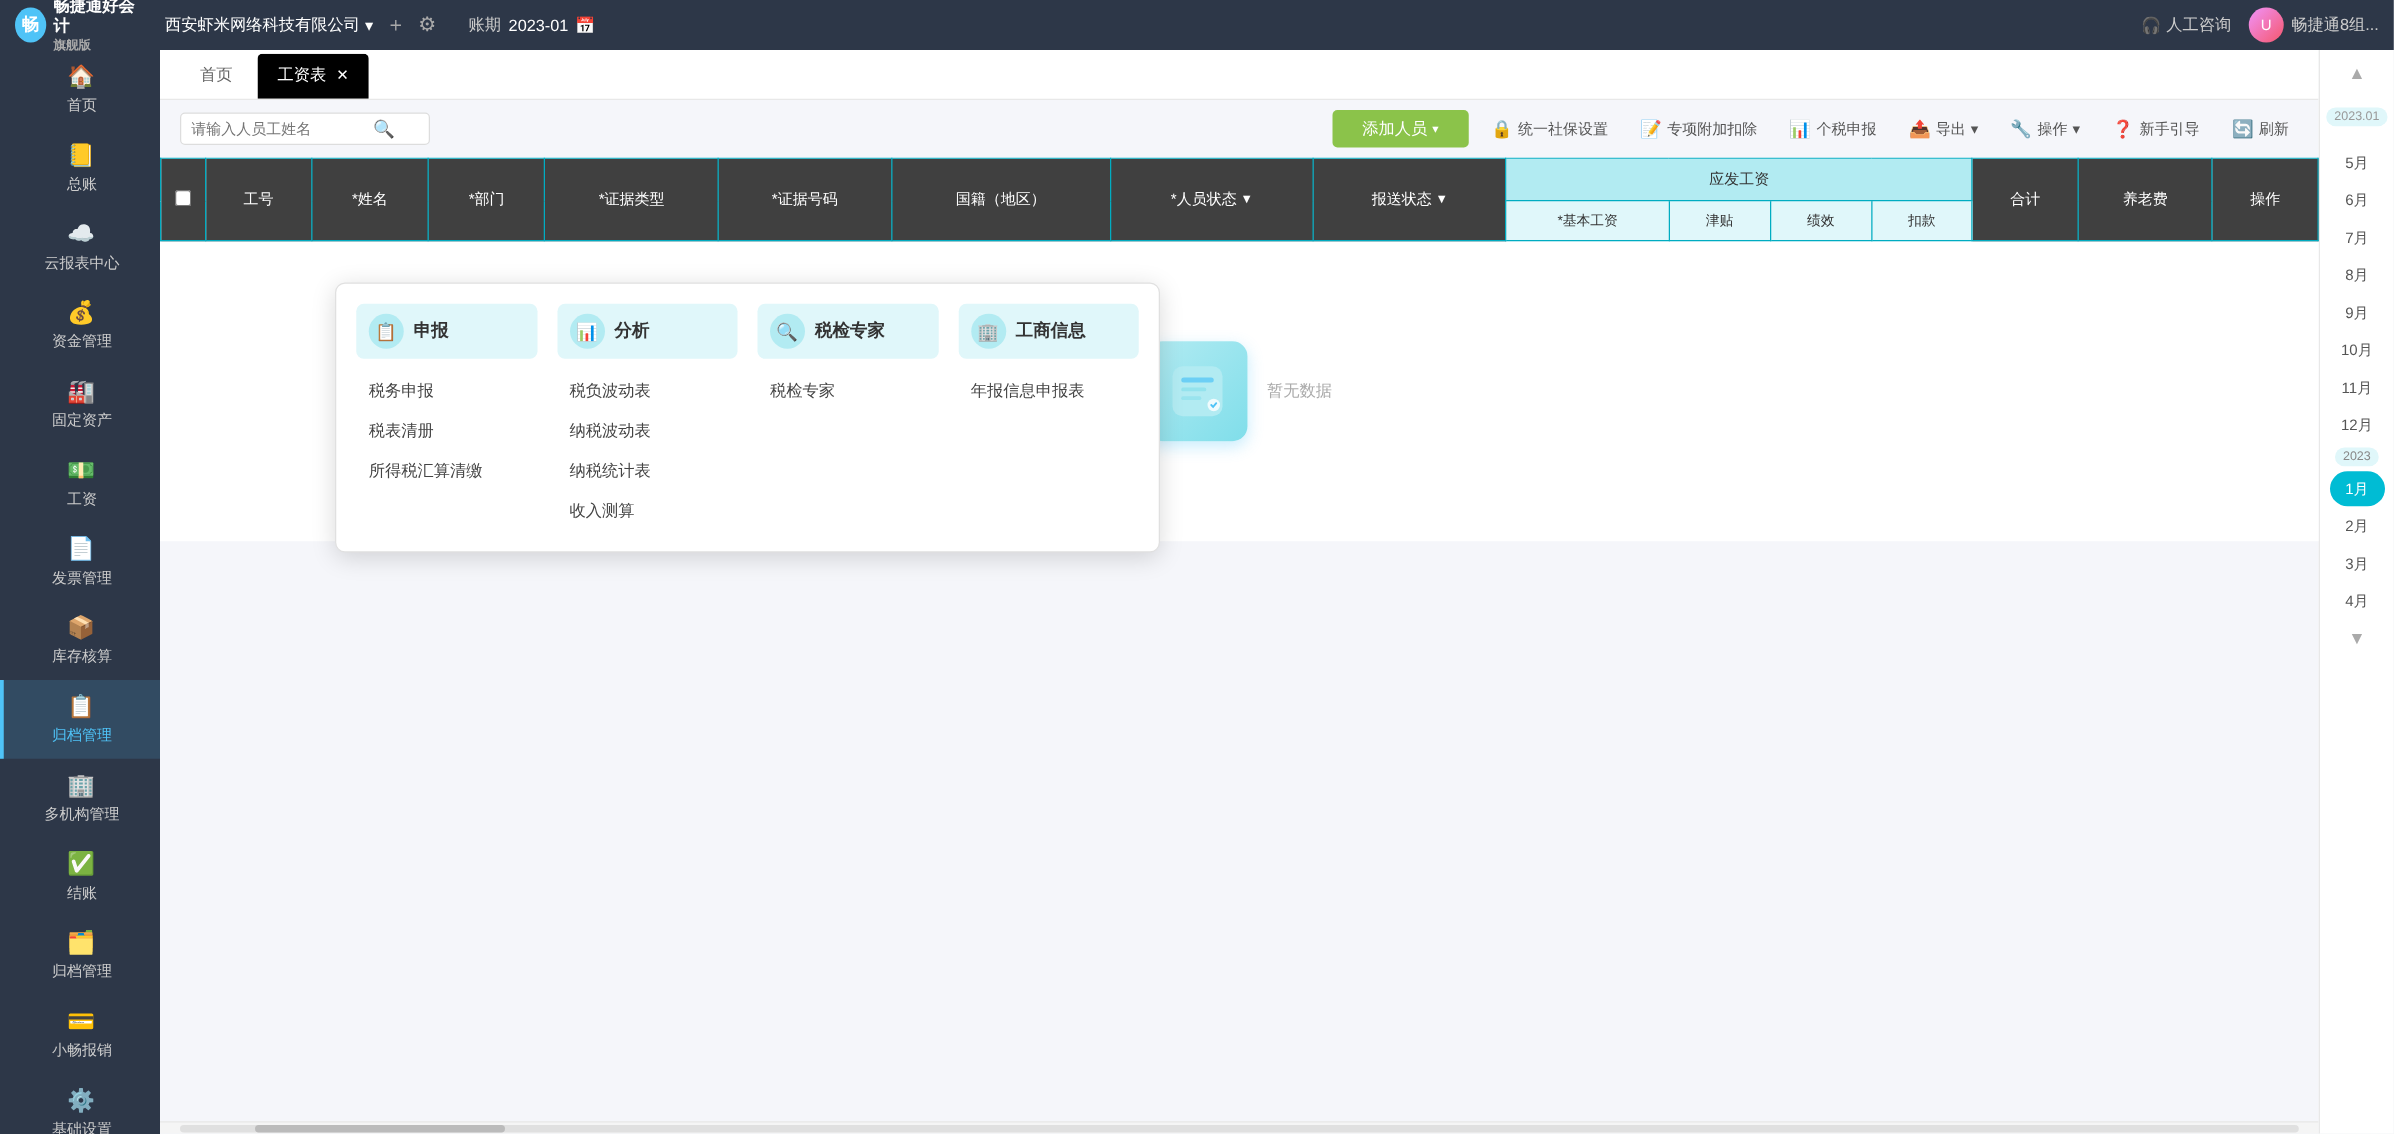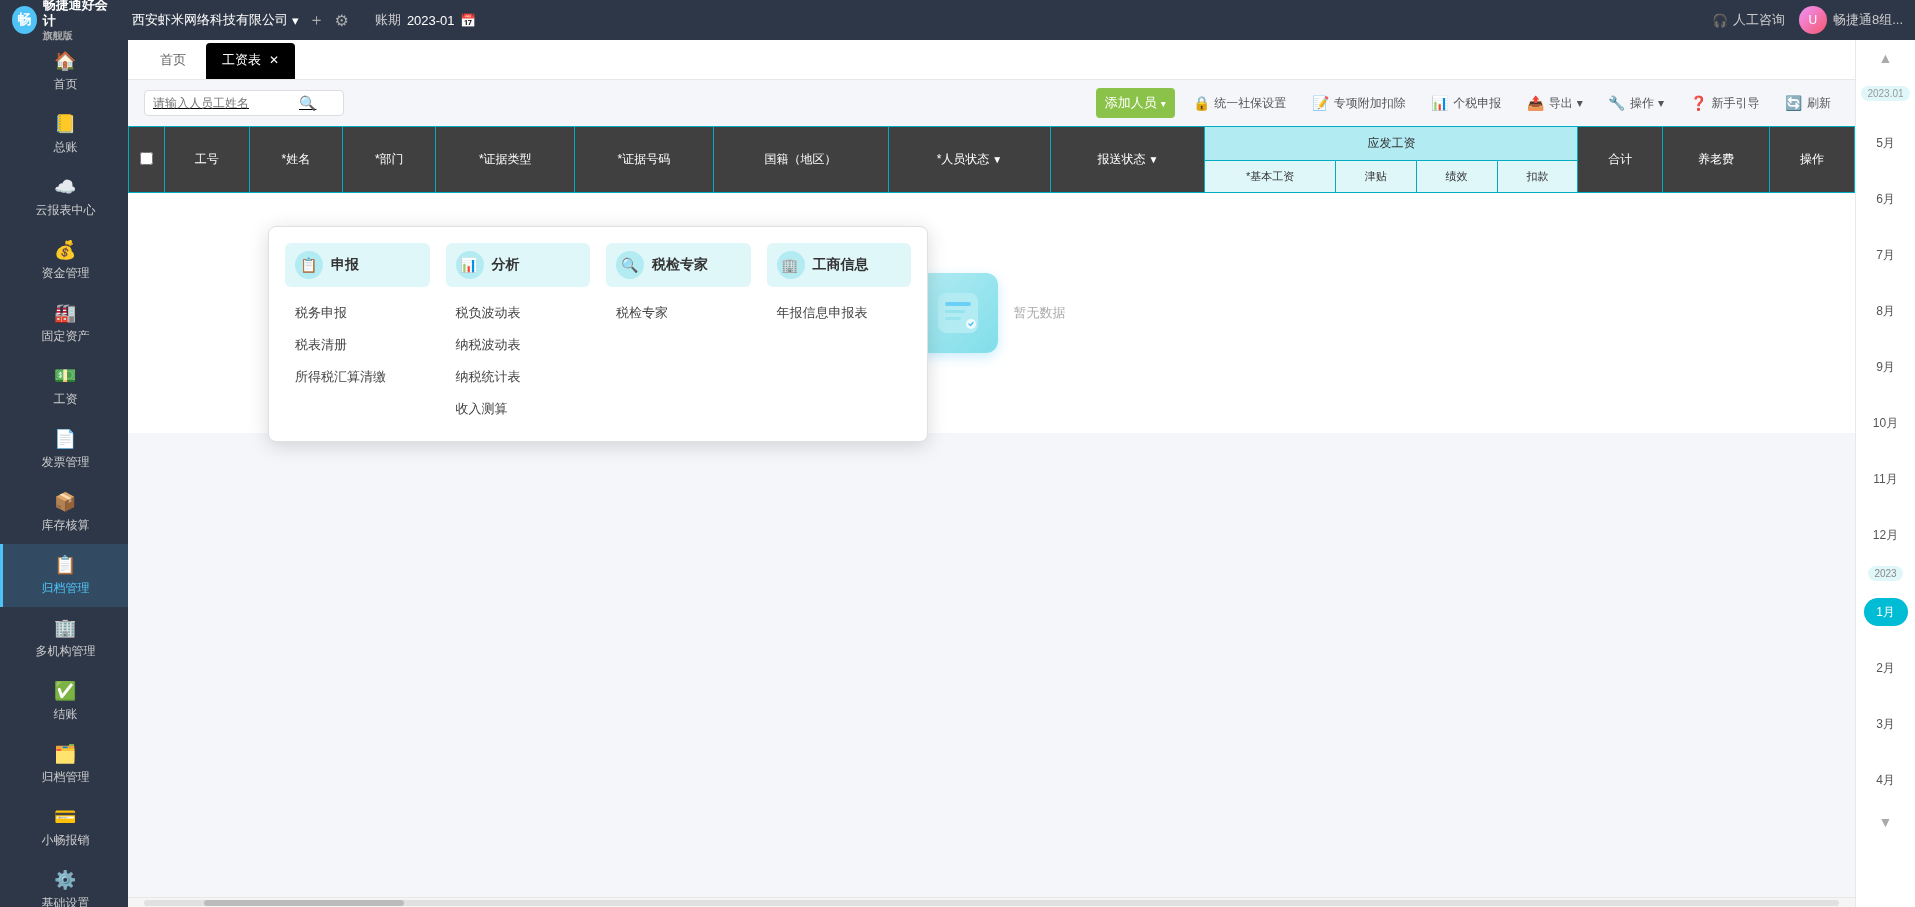--- a/index.html
+++ b/index.html
@@ -134,30 +134,30 @@
       display: flex;
       align-items: center;
       padding: 8px 16px;
       background: #f5f6fa;
       gap: 10px;
       flex-shrink: 0;
     }
     .search-input-wrap {
       display: flex; align-items: center;
       background: #fff; border: 1px solid #ddd; border-radius: 4px;
-      padding: 4px 8px; gap: 6px; width: 200px; text-decoration: underline;
+      padding: 4px 8px; gap: 6px; width: 200px;
     }
     .search-input-wrap input {
       border: none; outline: none; font-size: 12px; color: #666; background: transparent; width: 140px;
     }
     .search-icon-btn { color: #999; cursor: pointer; font-size: 14px; }
 
     .btn-add {
       background: #8bc34a; color: #fff; border: none;
-      border-radius: 4px; padding: 6px 9px; font-size: 13px;
+      border-radius: 4px; padding: 6px 24px; font-size: 13px;
       cursor: pointer; display: flex; align-items: center; gap: 4px;
       margin-left: auto;
     }
     .btn-add .chevron { font-size: 10px; }
 
     .toolbar-actions { display: flex; align-items: center; gap: 10px; margin-left: 0; }
     .toolbar-action-btn {
       display: flex; align-items: center; gap: 4px;
       color: #555; font-size: 12px; cursor: pointer;
       padding: 4px 8px; border-radius: 3px;
@@ -269,21 +269,21 @@
       overflow-y: auto;
       padding-top: 4px;
       flex-shrink: 0;
     }
     .rp-month {
       width: 44px; height: 28px;
       display: flex; align-items: center; justify-content: center;
       border-radius: 4px;
       cursor: pointer;
       color: #555;
-      margin: 14px 0;
+      margin: 1px 0;
     }
     .rp-month.active {
       background: #00bcd4;
       color: #fff;
       border-radius: 14px;
     }
     .rp-year-label {
       font-size: 10px; color: #888; text-align: center;
       background: #e0f7fa; border-radius: 10px; padding: 2px 6px;
       margin: 3px 0;

